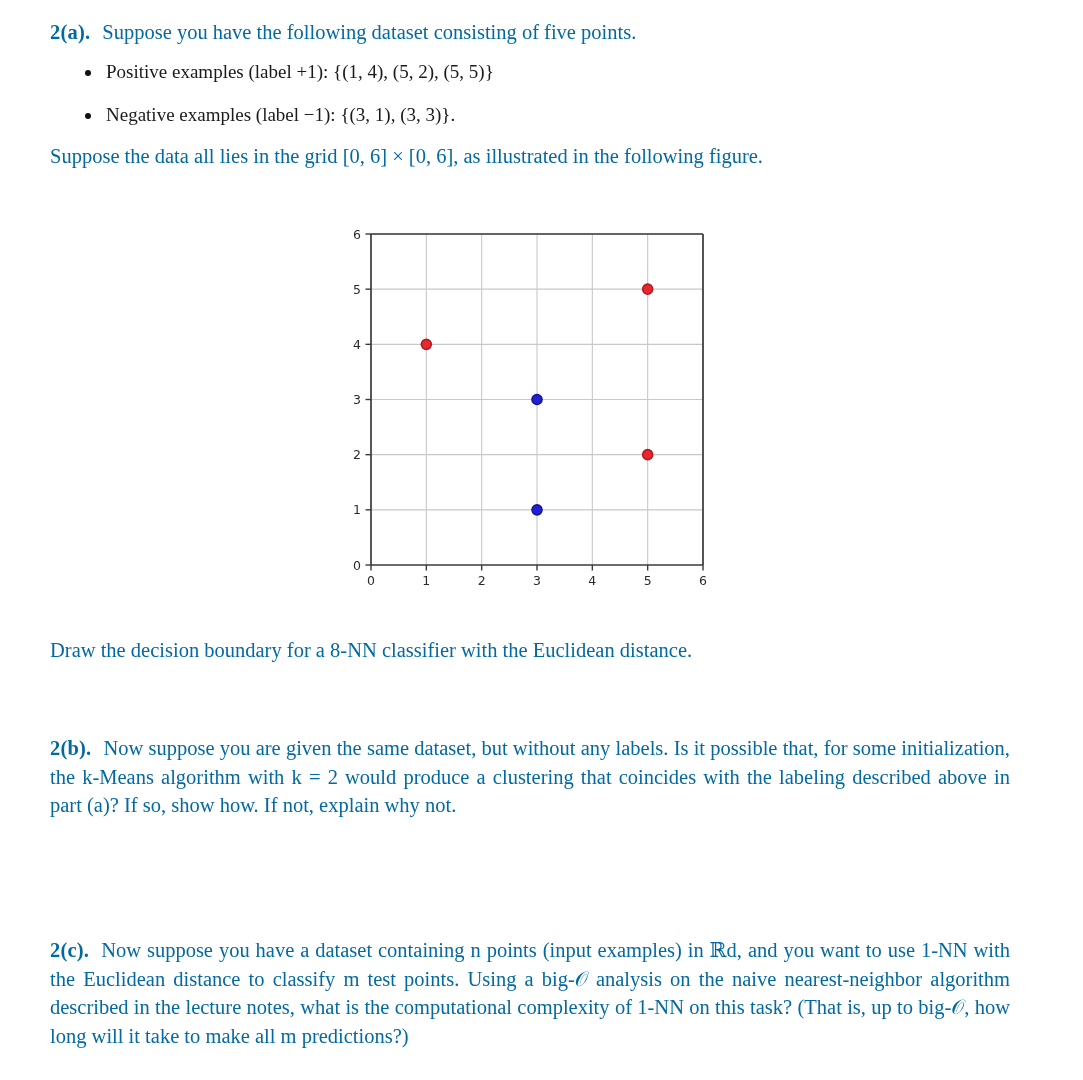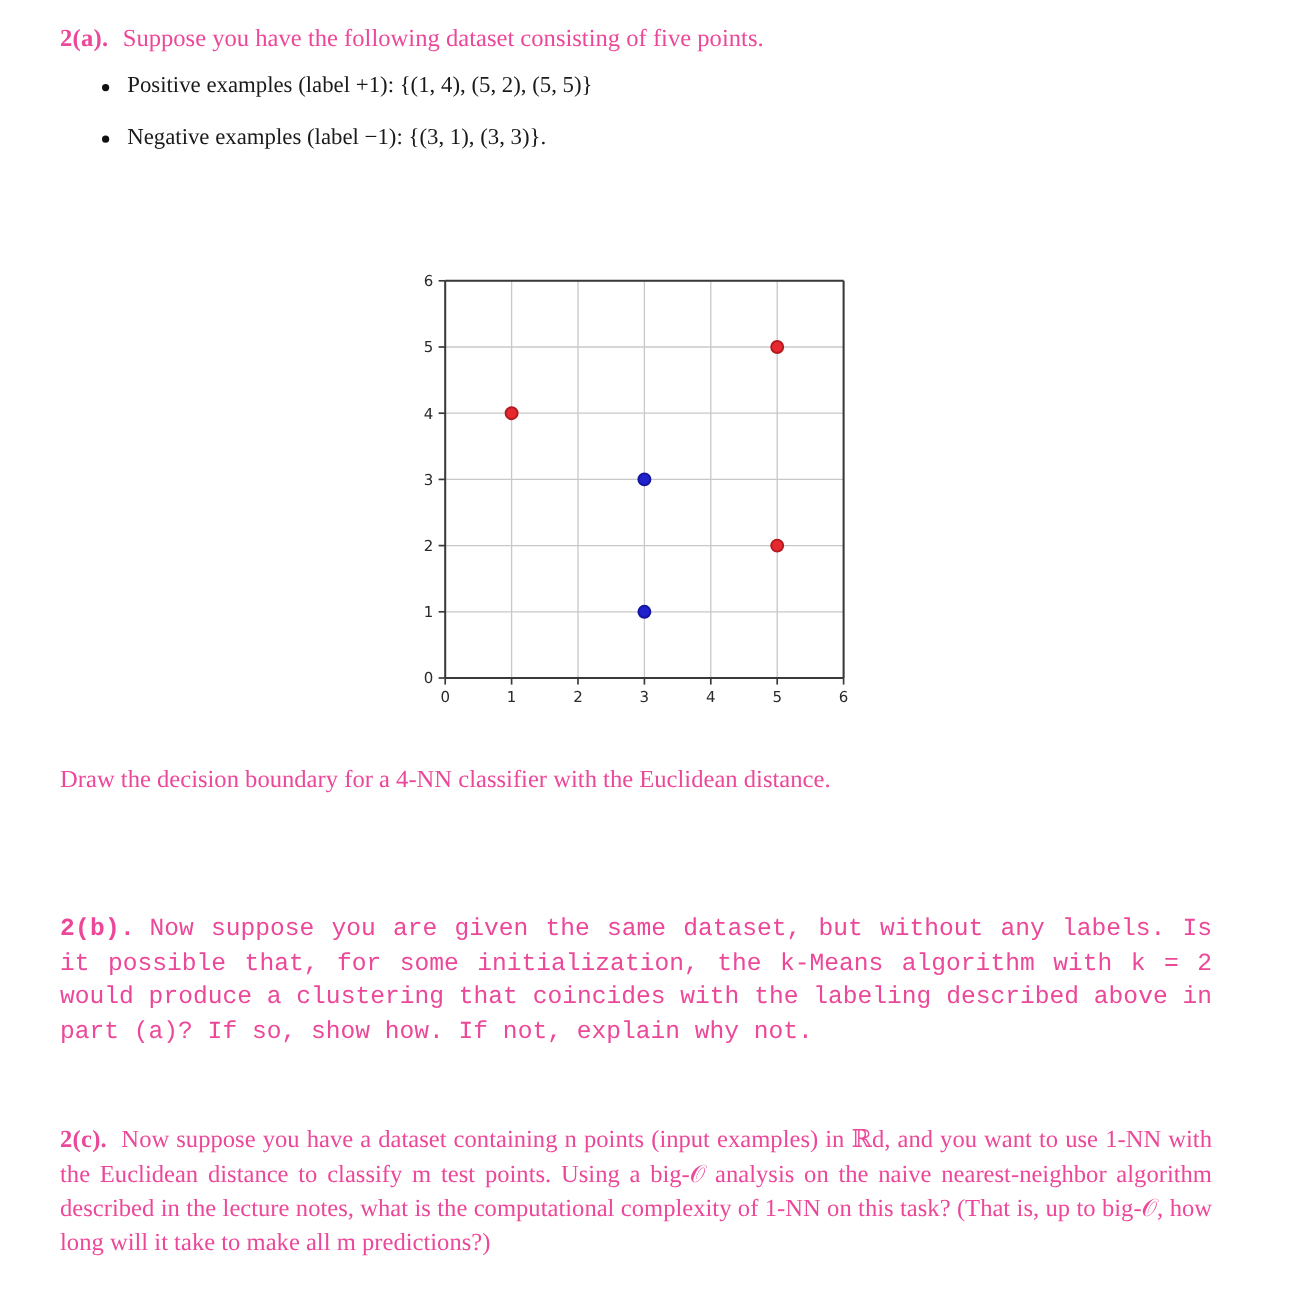--- a/index.html
+++ b/index.html
@@ -23,21 +23,21 @@
     height: 1080px;
   }
 
   
   .block {
     position: absolute;
     font-size: 20.5px;
     line-height: 28.5px;
     text-align: justify;
     text-justify: inter-word;
-    color: #ec4899;
+    color: #0369a1;
   }
   .qlabel {
     font-weight: bold;
     letter-spacing: 0.2px;
   }
   .gap-after-label { display: inline-block; width: 12px; }
 
   .bullet-list {
     position: absolute;
     list-style: none;
@@ -84,20 +84,23 @@
 
   <ul class="bullet-list" style="left:80px; top:58px; width:900px;">
     <li class="bullet-item">
       <span>Positive examples (label +1):  {(1, 4), (5, 2), (5, 5)}</span>
     </li>
     <li class="bullet-item">
       <span>Negative examples (label −1):  {(3, 1), (3, 3)}.</span>
     </li>
   </ul>
 
+  <div class="block" style="left:50px; top:142px; width:960px;">
+    <span>Suppose the data all lies in the grid [0, 6] × [0, 6], as illustrated in the following figure.</span>
+  </div>
 
   <div class="figure">
     <svg class="plot-svg" id="plot" width="400" height="385" viewBox="0 0 400 385" xmlns="http://www.w3.org/2000/svg">
       <g id="grid-layer">
           <line x1="96.33333333333333" y1="24" x2="96.33333333333333" y2="355" stroke="#c8c8c8" stroke-width="1.1"></line>
           <line x1="151.66666666666666" y1="24" x2="151.66666666666666" y2="355" stroke="#c8c8c8" stroke-width="1.1"></line>
           <line x1="207" y1="24" x2="207" y2="355" stroke="#c8c8c8" stroke-width="1.1"></line>
           <line x1="262.3333333333333" y1="24" x2="262.3333333333333" y2="355" stroke="#c8c8c8" stroke-width="1.1"></line>
           <line x1="317.6666666666667" y1="24" x2="317.6666666666667" y2="355" stroke="#c8c8c8" stroke-width="1.1"></line>
           <line x1="373" y1="24" x2="373" y2="355" stroke="#c8c8c8" stroke-width="1.1"></line>
@@ -150,24 +153,24 @@
           <circle cx="96.33333333333333" cy="134.33333333333334" r="5" fill="#e8282f" stroke="#b31b21" stroke-width="1.6"></circle>
           <circle cx="317.6666666666667" cy="244.66666666666669" r="5" fill="#e8282f" stroke="#b31b21" stroke-width="1.6"></circle>
           <circle cx="317.6666666666667" cy="79.16666666666663" r="5" fill="#e8282f" stroke="#b31b21" stroke-width="1.6"></circle>
           <circle cx="207" cy="299.8333333333333" r="5" fill="#2222cc" stroke="#1414a0" stroke-width="1.6"></circle>
           <circle cx="207" cy="189.5" r="5" fill="#2222cc" stroke="#1414a0" stroke-width="1.6"></circle>
         </g>
     </svg>
   </div>
 
   <div class="block" style="left:50px; top:636px; width:960px;">
-    <span>Draw the decision boundary for a 4-NN classifier with the Euclidean distance.</span>
+    <span>Draw the decision boundary for a 8-NN classifier with the Euclidean distance.</span>
   </div>
 
-  <div class="block" style="left:50px; top:761px; width:960px;font-family:Liberation Mono, monospace;">
+  <div class="block" style="left:50px; top:734px; width:960px;">
     <span class="qlabel">2(b).</span><span class="gap-after-label"></span><span>Now suppose you are given the same dataset, but without any labels. Is it possible that, for some initialization, the k-Means algorithm with k = 2 would produce a clustering that coincides with the labeling described above in part (a)? If so, show how. If not, explain why not.</span>
   </div>
 
   <div class="block" style="left:50px; top:892px; width:960px;margin-top:44px;">
     <span class="qlabel">2(c).</span><span class="gap-after-label"></span><span>Now suppose you have a dataset containing n points (input examples) in ℝd, and you want to use 1-NN with the Euclidean distance to classify m test points. Using a big-𝒪 analysis on the naive nearest-neighbor algorithm described in the lecture notes, what is the computational complexity of 1-NN on this task? (That is, up to big-𝒪, how long will it take to make all m predictions?)</span>
   </div>
 
 </div>
 
 </body></html>

